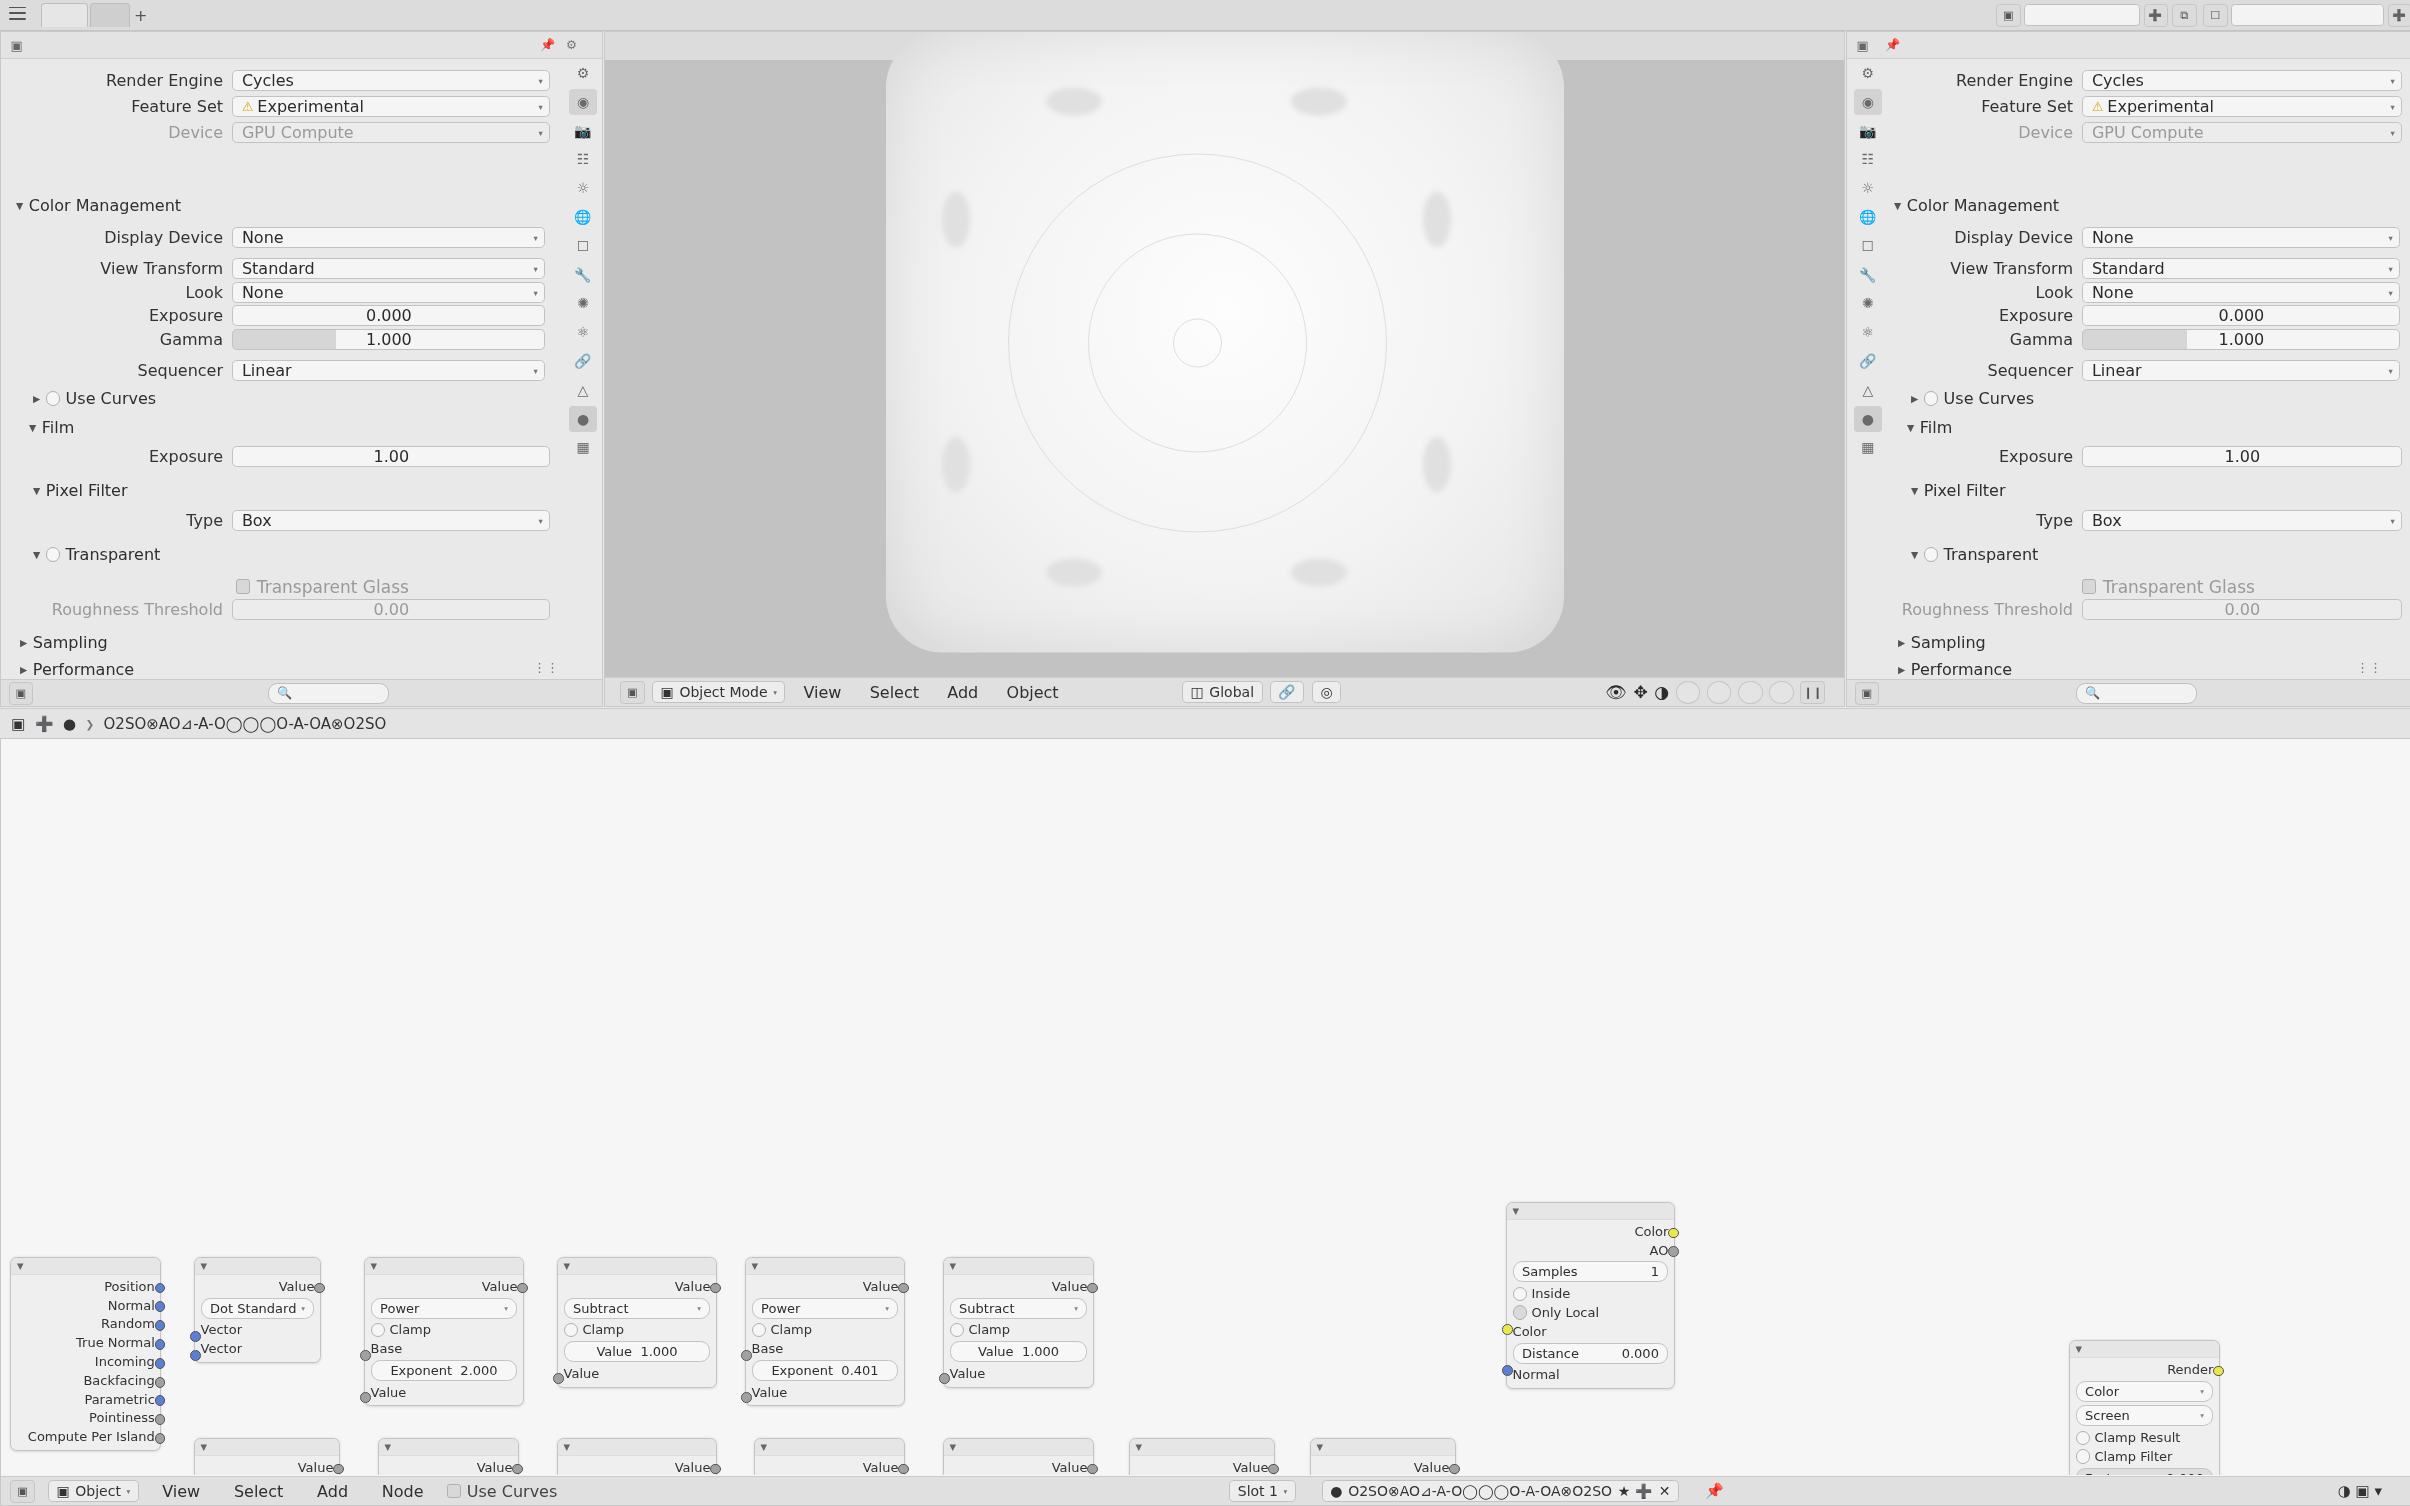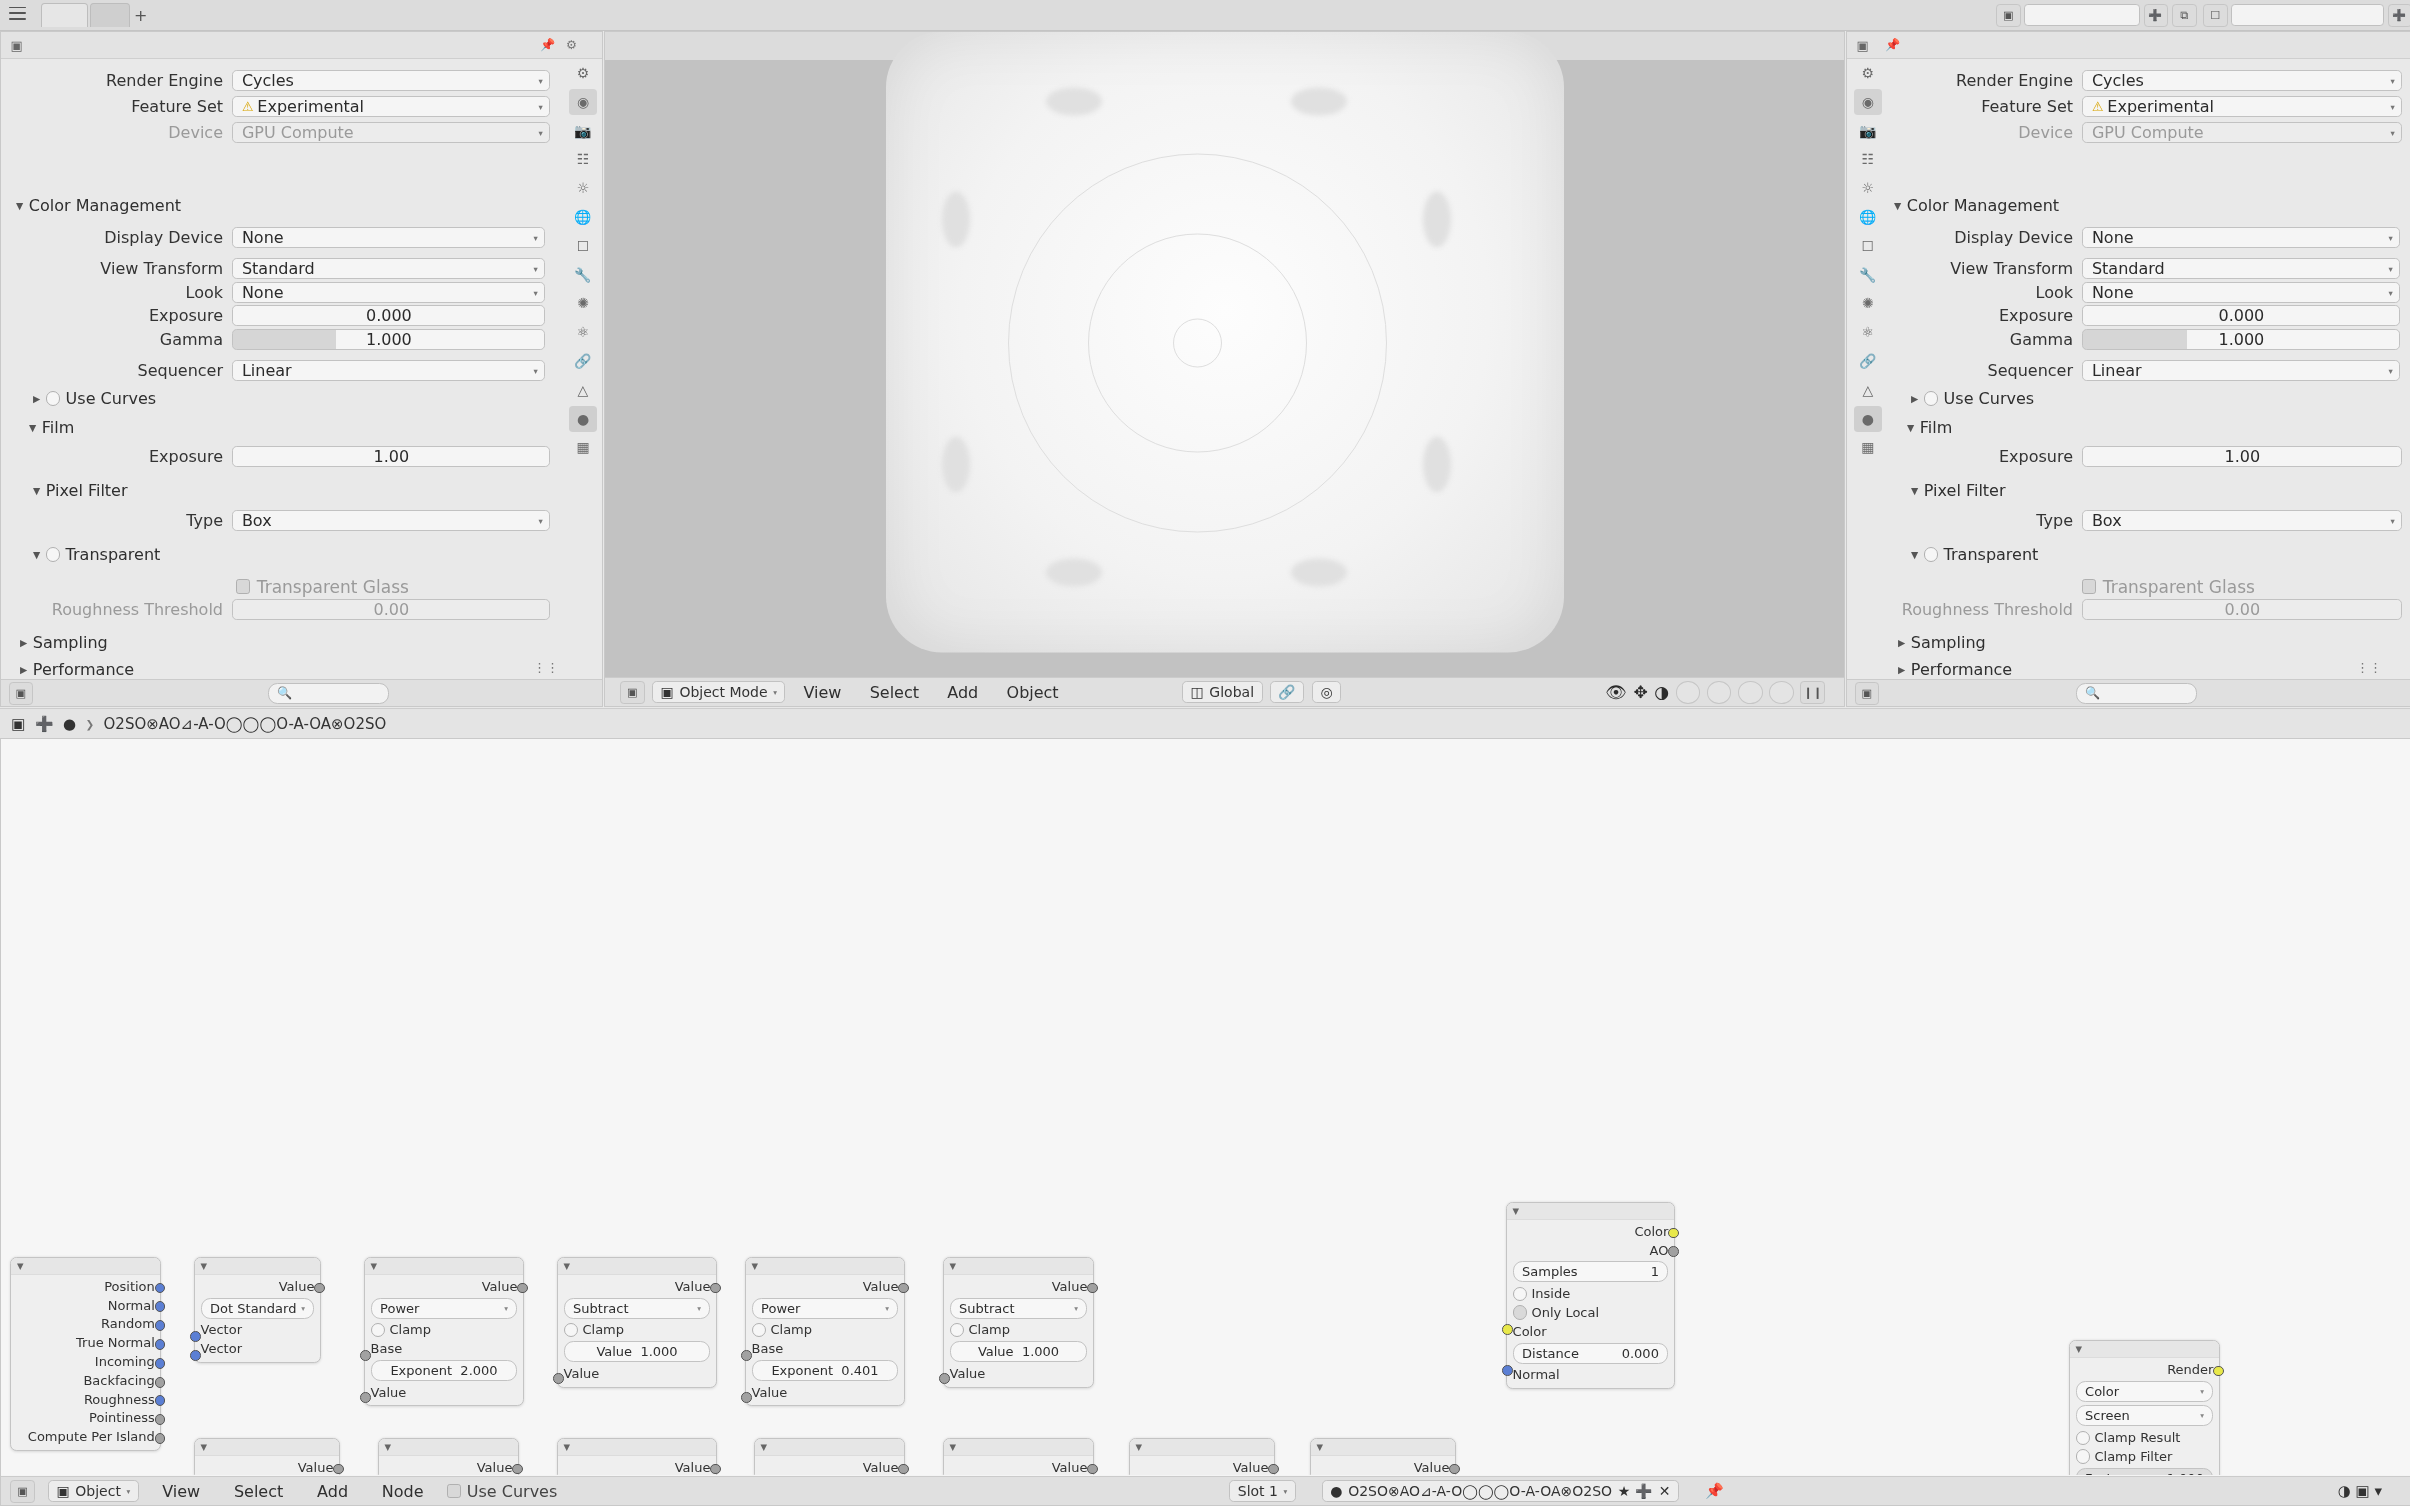--- a/index.html
+++ b/index.html
@@ -555,21 +555,21 @@
             </div>
           <div class="nrow r">
               <span>Incoming</span>
               <span class="sock r s-blue" style="top:100px;"></span>
             </div>
           <div class="nrow r">
               <span>Backfacing</span>
               <span class="sock r s-gray" style="top:119px;"></span>
             </div>
           <div class="nrow r">
-              <span>Roughness</span>
+              <span>Parametric</span>
               <span class="sock r s-blue" style="top:137px;"></span>
             </div>
           <div class="nrow r">
               <span>Pointiness</span>
               <span class="sock r s-gray" style="top:156px;"></span>
             </div>
           <div class="nrow r">
               <span>Compute Per Island</span>
               <span class="sock r s-gray" style="top:175px;"></span>
             </div>

